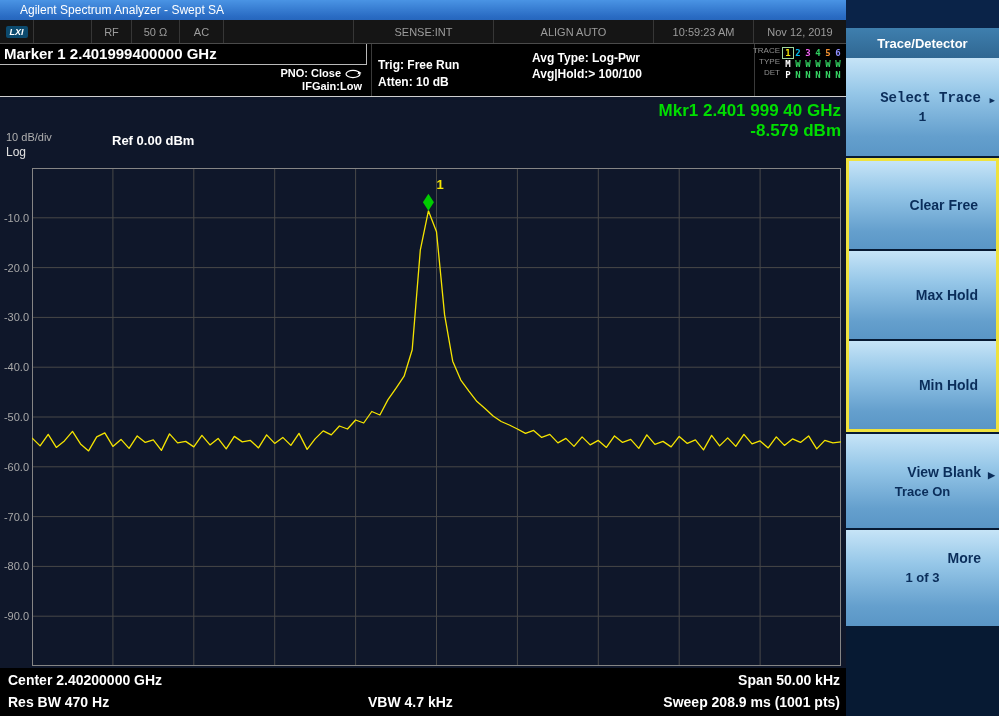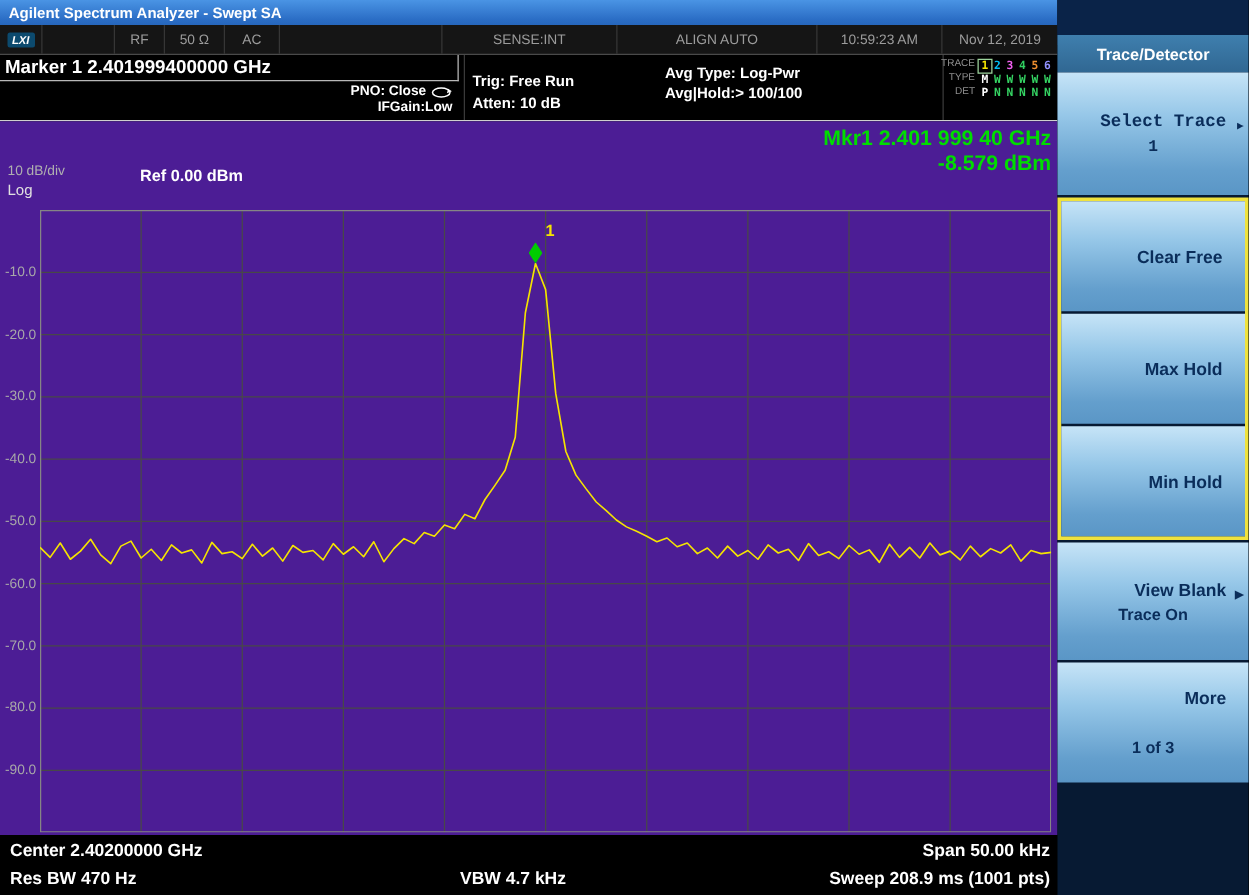--- a/index.html
+++ b/index.html
@@ -2,21 +2,21 @@
 <html><head>
 <meta charset="utf-8">
 <style>
   html,body{margin:0;padding:0;background:#000;}
   #root{position:relative;width:999px;height:716px;background:#000;overflow:hidden;
         font-family:"Liberation Sans",sans-serif;-webkit-font-smoothing:antialiased;}
 
   
   .title-bar{position:absolute;left:0;top:0;width:846px;height:36px;
     background:linear-gradient(180deg,#4a94e4 0%,#2a6cc4 45%,#154f9e 100%);
-    color:#fff;font-size:12px;font-weight:bold;line-height:20px;padding-left:7px;box-sizing:border-box;}
+    color:#fff;font-size:12px;font-weight:normal;line-height:20px;padding-left:20px;box-sizing:border-box;}
 
   
   .status-bar{position:absolute;left:0;top:20px;width:846px;height:24px;background:#151515;
     border-bottom:1px solid #4a4a4a;display:flex;align-items:stretch;color:#9c9c9c;font-size:11px;box-sizing:border-box;}
   .sb-cell{display:flex;align-items:center;justify-content:center;border-right:1px solid #363636;
     padding:0 6px;white-space:nowrap;box-sizing:border-box;}
   .lxi-badge{background:#0c4a6e;color:#fff;font-weight:bold;font-style:italic;font-size:9px;
     border-radius:2px;padding:1px 4px;}
 
   
@@ -31,21 +31,21 @@
   .vsep{position:absolute;top:0;width:1px;height:52px;background:#3a3a3a;}
   .trig-block{position:absolute;left:378px;top:13px;color:#fff;font-weight:bold;font-size:12px;line-height:17px;white-space:nowrap;}
   .avg-block{position:absolute;left:532px;top:6px;color:#fff;font-weight:bold;font-size:12px;line-height:16px;white-space:nowrap;}
   .trace-table{position:absolute;right:3px;top:1px;}
   .tt-row{display:flex;align-items:center;height:11px;}
   .tt-label{width:38px;text-align:right;color:#8f8f8f;font-size:8px;padding-right:3px;}
   .tt-vals span{display:inline-block;width:10px;text-align:center;font-weight:bold;font-size:9px;font-family:"DejaVu Sans Mono",monospace;}
   .tt-vals .sel{outline:1px solid #9dd59d;}
 
   
-  .display{position:absolute;left:0;top:97px;width:846px;height:571px;background:#4c1d95;}
+  .display{position:absolute;left:0;top:97px;width:846px;height:571px;background:#0f172a;}
   .mkr-readout{position:absolute;right:5px;top:4px;text-align:right;color:#00dd00;
     font-size:17px;font-weight:bold;line-height:20px;white-space:nowrap;}
   .scale-label{position:absolute;left:6px;top:34px;color:#b0b0b0;font-size:11px;}
   .log-label{position:absolute;left:6px;top:48px;color:#e0e0e0;font-size:12px;}
   .ref-label{position:absolute;left:112px;top:36px;color:#fff;font-size:13px;font-weight:bold;}
   .graticule{position:absolute;left:32px;top:71px;width:809px;height:498px;}
   .graticule svg{position:absolute;left:0;top:0;width:100%;height:100%;display:block;}
   .ylab{position:absolute;left:0;width:29px;text-align:right;color:#a8a8a8;font-size:11px;line-height:14px;}
   #marker-diamond{position:absolute;width:11px;height:17px;background:#00cc00;
     clip-path:polygon(50% 0,100% 50%,50% 100%,0 50%);}
@@ -66,21 +66,21 @@
     color:#fff;font-size:13px;font-weight:bold;display:flex;align-items:center;justify-content:center;}
   .sk-btn{position:relative;display:flex;flex-direction:column;justify-content:center;
     background:linear-gradient(180deg,#c6e4f7 0%,#96c7e8 35%,#649fcd 80%,#5a96c6 100%);
     color:#0a2d5a;font-weight:bold;font-size:14px;box-sizing:border-box;margin-bottom:2px;cursor:default;}
   .sk-label{position:relative;width:100%;text-align:right;padding-right:18px;box-sizing:border-box;line-height:17px;}
   .sk-arrow{position:absolute;right:4px;top:3px;font-size:9px;}
   .sk-sub{width:100%;text-align:center;margin-top:3px;font-size:13px;}
   .h-sel{height:98px;font-family:Liberation Mono, monospace;}
   .h-grp{height:88px;}
   .h-view{height:94px;}
-  .h-more{height:96px;justify-content:flex-start;padding-top:20px;margin-bottom:0;gap:20px;}
+  .h-more{height:96px;justify-content:flex-start;padding-top:20px;margin-bottom:0;}
   .yellow-group{border:3px solid #efe23e;margin-bottom:2px;}
   .yellow-group .sk-btn:last-child{margin-bottom:0;}
 </style>
 </head>
 <body>
 
 <div id="root">
 
   <div class="title-bar">
     <span>Agilent Spectrum Analyzer - Swept SA</span>

